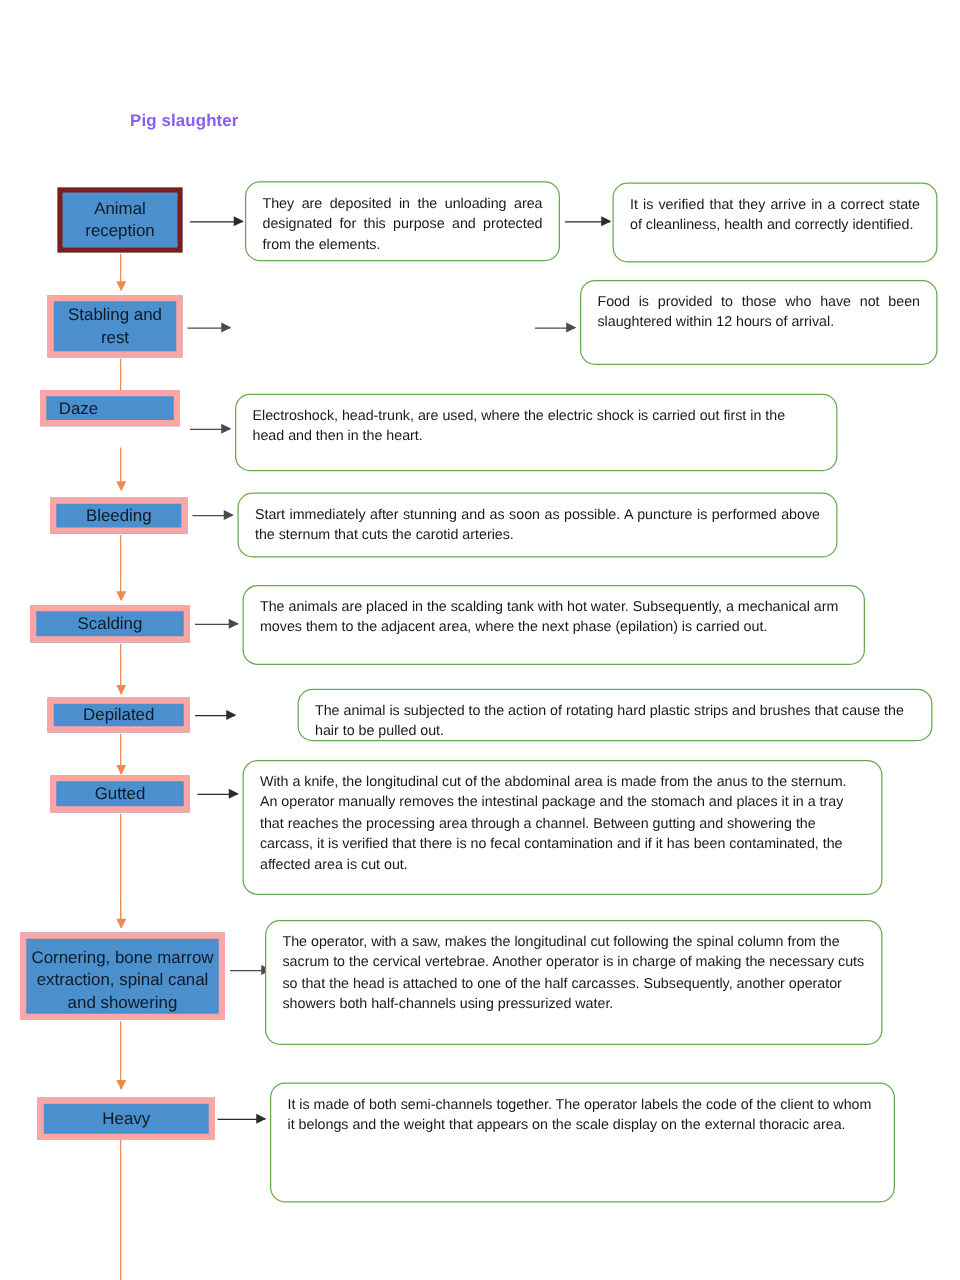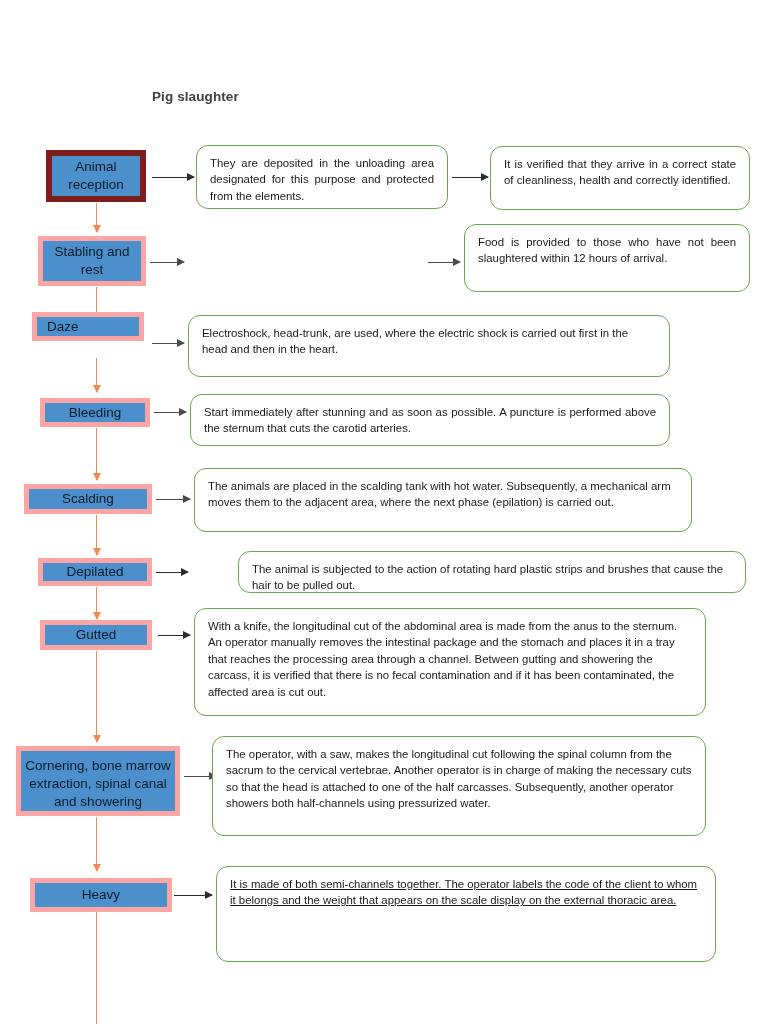--- a/index.html
+++ b/index.html
@@ -24,43 +24,42 @@
   }
 
   
   .chart-title {
     position: absolute;
     left: 104px;
     top: 89px;
     font-size: 13.5px;
     font-weight: bold;
     letter-spacing: 0.1px;
-    color: #404040;
+    color: #8b5cf6;
     white-space: nowrap;
-    margin-left: 48px;
   }
 
   
   .stage-box {
     position: absolute;
     box-sizing: border-box;
     background: #4b8fcd;
     border: 5px solid #fca5a5;
     color: #0d1b26;
     font-size: 13.5px;
     line-height: 1.32;
     display: flex;
     align-items: center;
     justify-content: center;
     text-align: center;
     padding: 2px 4px;
     overflow: hidden;
   }
   .stage-box.accent-green {
-    border: 6px solid #7f1d1d;
+    border: 4px solid #7f1d1d;
   }
   .stage-box.align-left {
     justify-content: flex-start;
     text-align: left;
     padding-left: 10px;
   }
   .stage-box.clip-top {
     align-items: flex-start;
     padding-top: 6px;
   }
@@ -74,21 +73,21 @@
     border-radius: 12px;
     color: #1a1a1a;
     font-size: 11.4px;
     line-height: 1.44;
     padding: 9px 13px;
     overflow: hidden;
   }
   .desc-box .txt { display: block; }
   .desc-box.just .txt { text-align: justify; }
   .desc-box.ctr  .txt { text-align: left; }
-  .desc-box.left .txt { text-align: left; text-decoration: underline; }
+  .desc-box.left .txt { text-align: left; }
 
   
   .h-arrow {
     position: absolute;
     height: 0;
     border-top: 1.6px solid #2b2b2b;
   }
   .h-arrow.thin { border-top-width: 1.2px; border-top-color: #4a4a4a; }
   .h-arrow::after {
     content: "";

